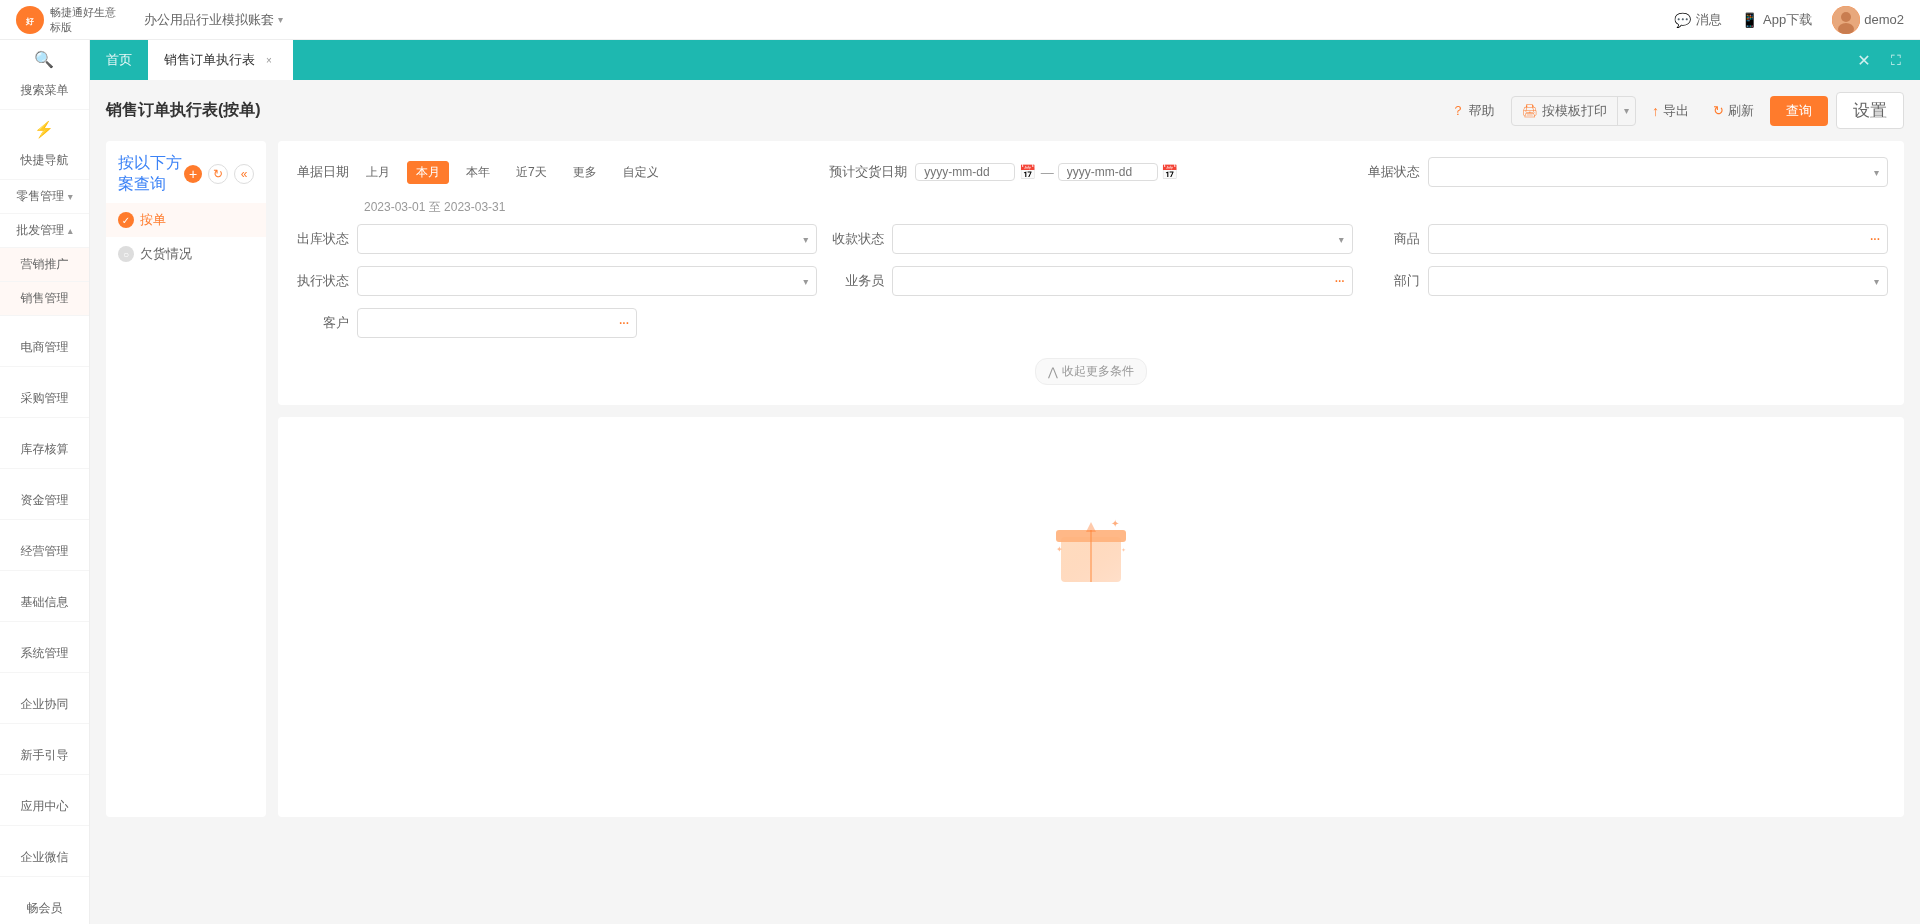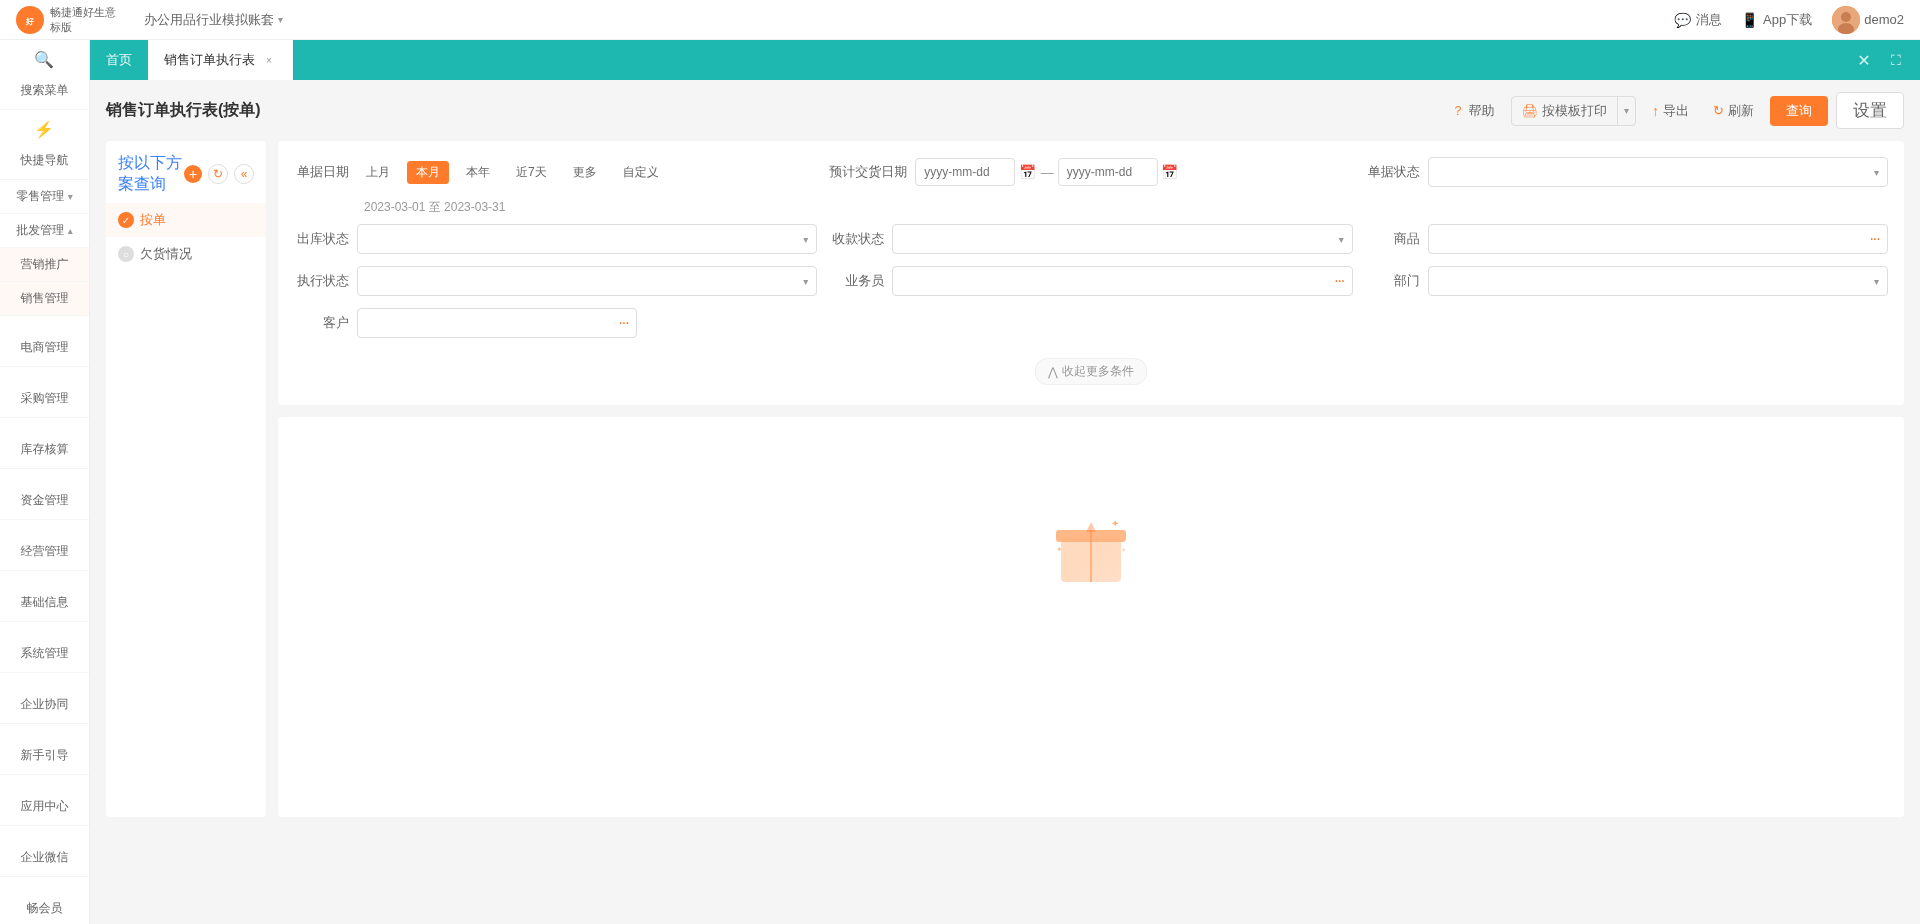--- a/index.html
+++ b/index.html
@@ -222,21 +222,21 @@
     .action-btn-secondary {
       background: #fff;
       color: #666;
       border: 1px solid #ddd;
       padding: 6px 16px;
       border-radius: 4px;
       cursor: pointer;
       font-size: 17px;
     }
     .filter-date-input {
-      height: 28px;
+      height: 18px;
       border: 1px solid #ddd;
       border-radius: 4px;
       padding: 0 8px;
       font-size: 12px;
       color: #999;
       background: #fff;
       width: 120px;
     }
     .date-separator { color: #999; }
 

